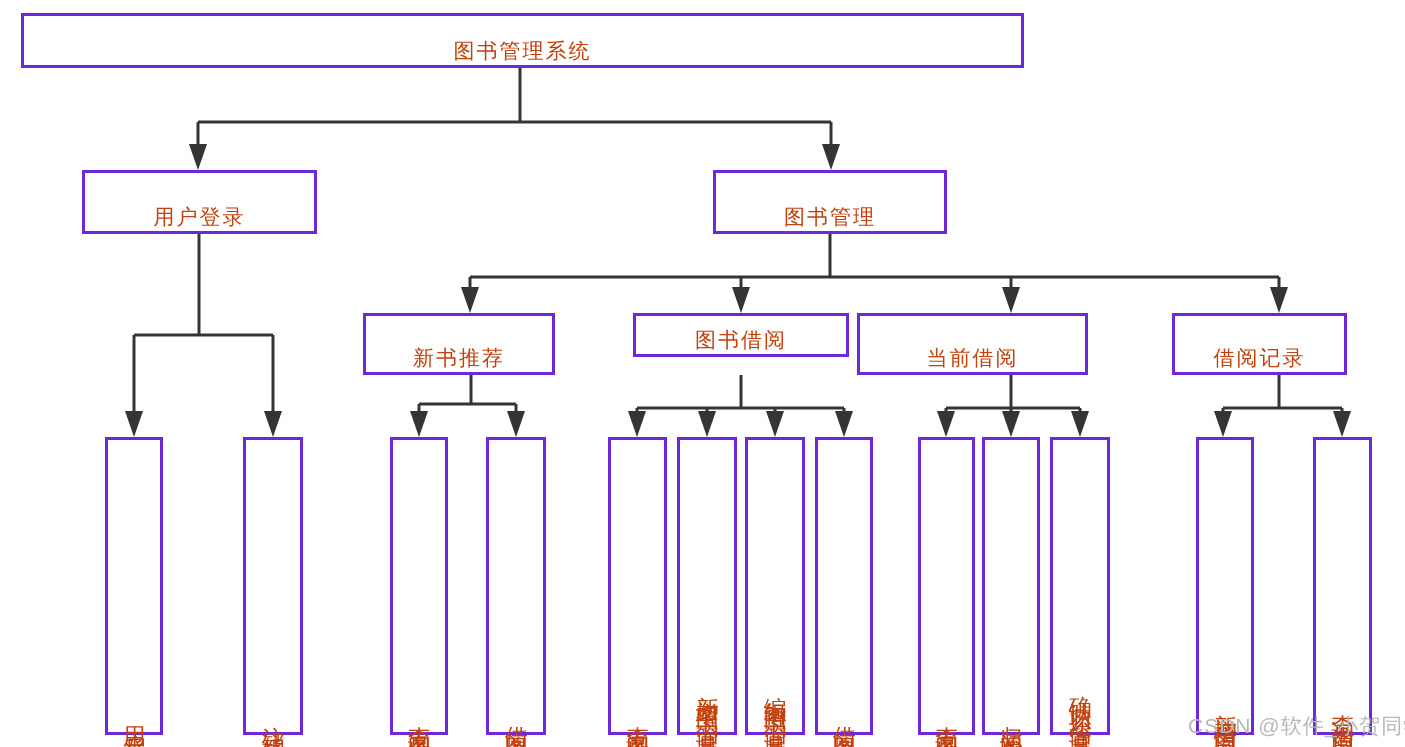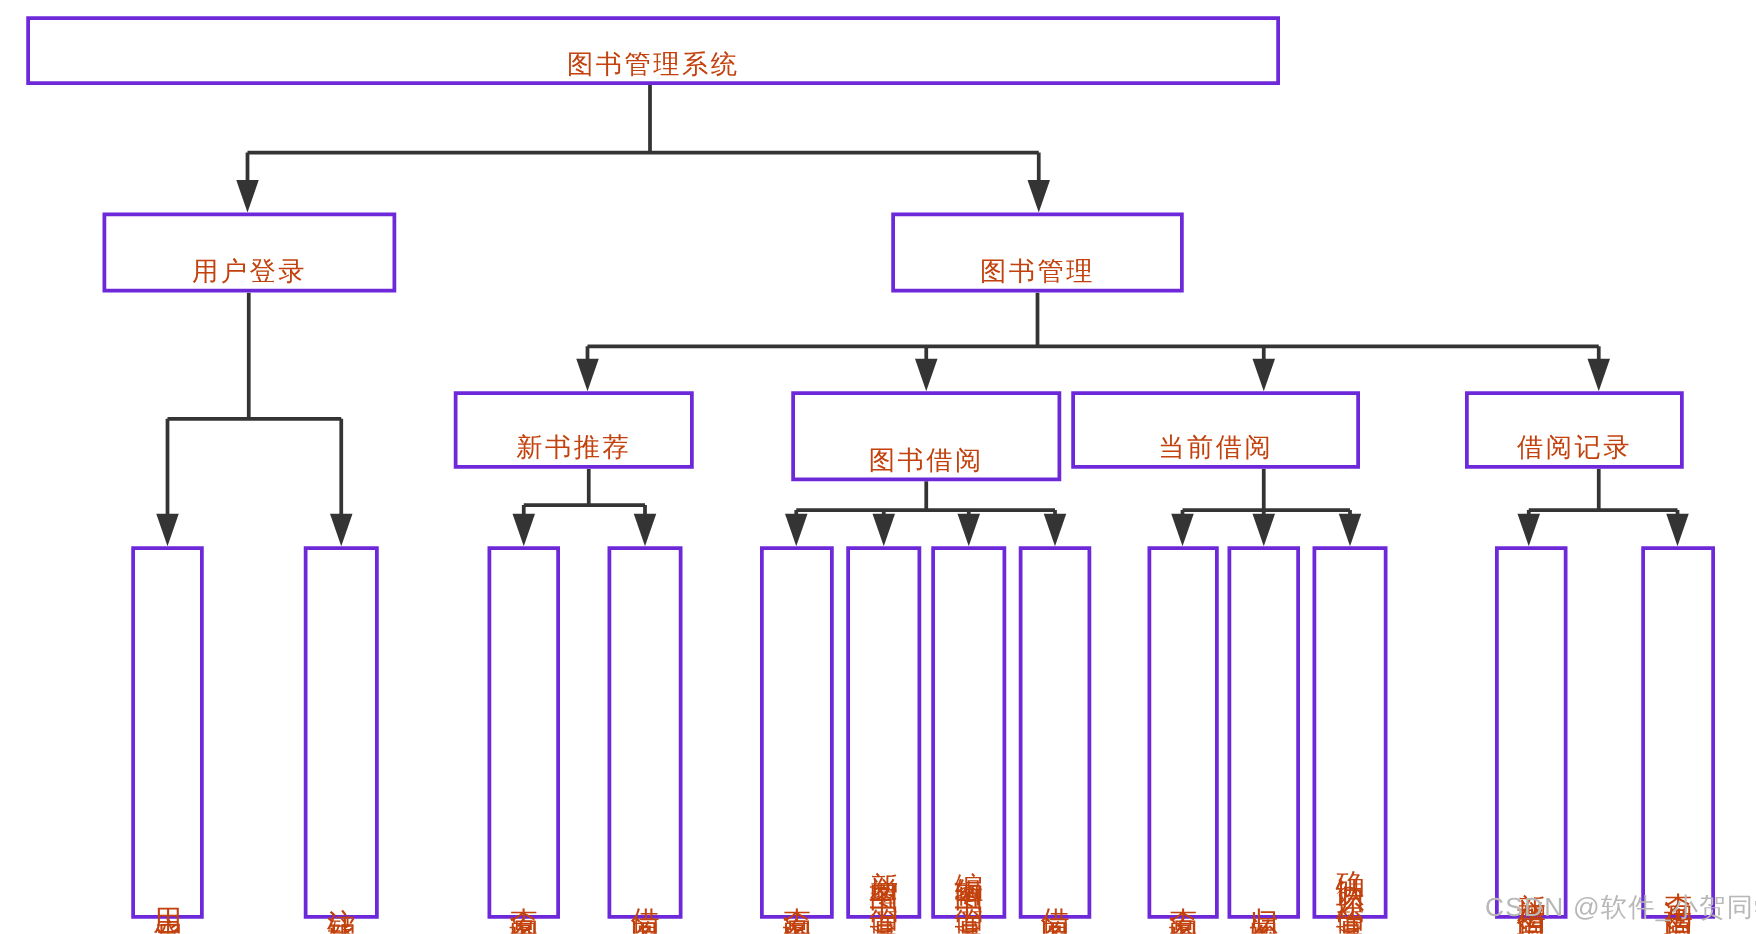--- a/index.html
+++ b/index.html
@@ -137,21 +137,21 @@
   <div class="node h-node" style="left:82px; top:170px; width:235px; height:64px;">
     <span class="label">用户登录</span>
   </div>
   <div class="node h-node" style="left:713px; top:170px; width:234px; height:64px;">
     <span class="label">图书管理</span>
   </div>
 
   <div class="node h-node" style="left:363px; top:313px; width:192px; height:62px;">
     <span class="label">新书推荐</span>
   </div>
-  <div class="node h-node" style="left:633px; top:313px; width:216px; height:72px;">
+  <div class="node h-node" style="left:633px; top:313px; width:216px; height:44px;">
     <span class="label">图书借阅</span>
   </div>
   <div class="node h-node" style="left:857px; top:313px; width:231px; height:62px;">
     <span class="label">当前借阅</span>
   </div>
   <div class="node h-node" style="left:1172px; top:313px; width:175px; height:62px;">
     <span class="label">借阅记录</span>
   </div>
 
   <div class="node leaf" style="left:105px; width:58px;">

